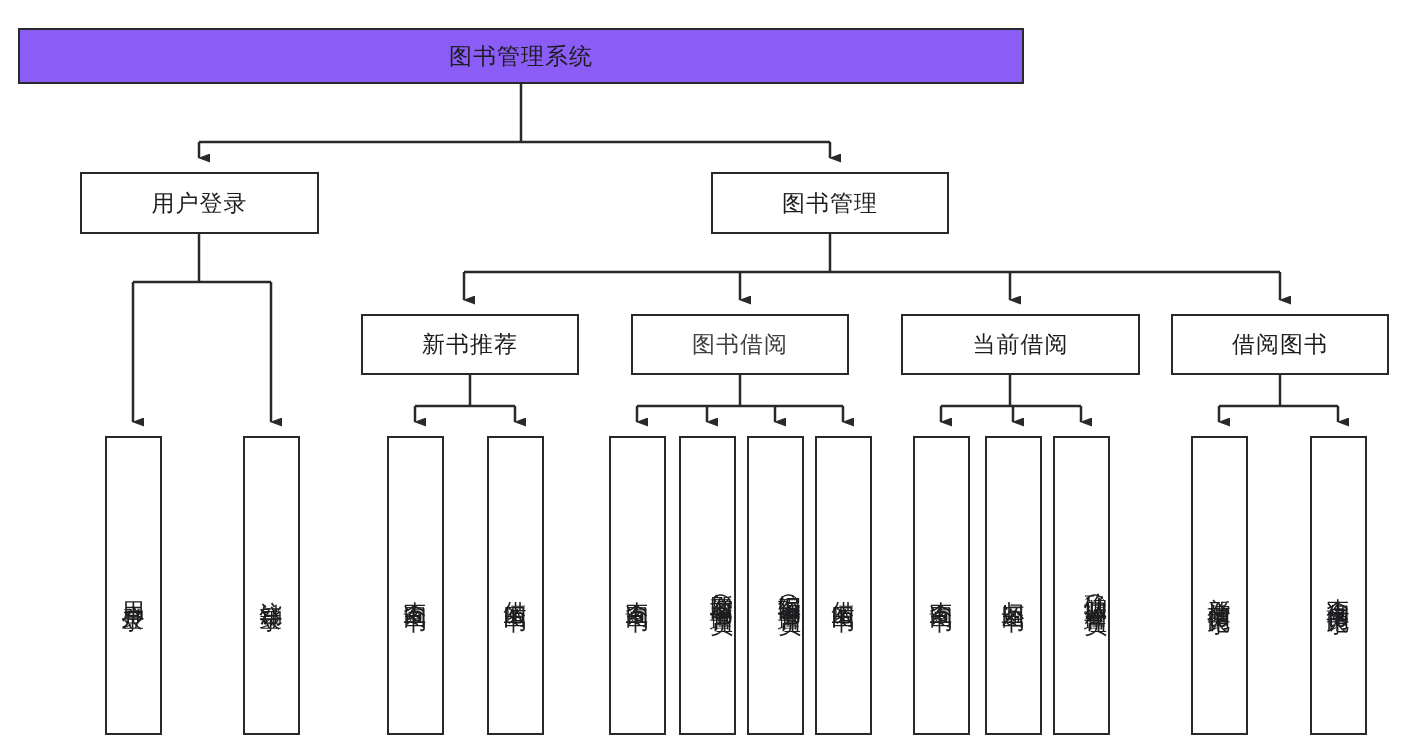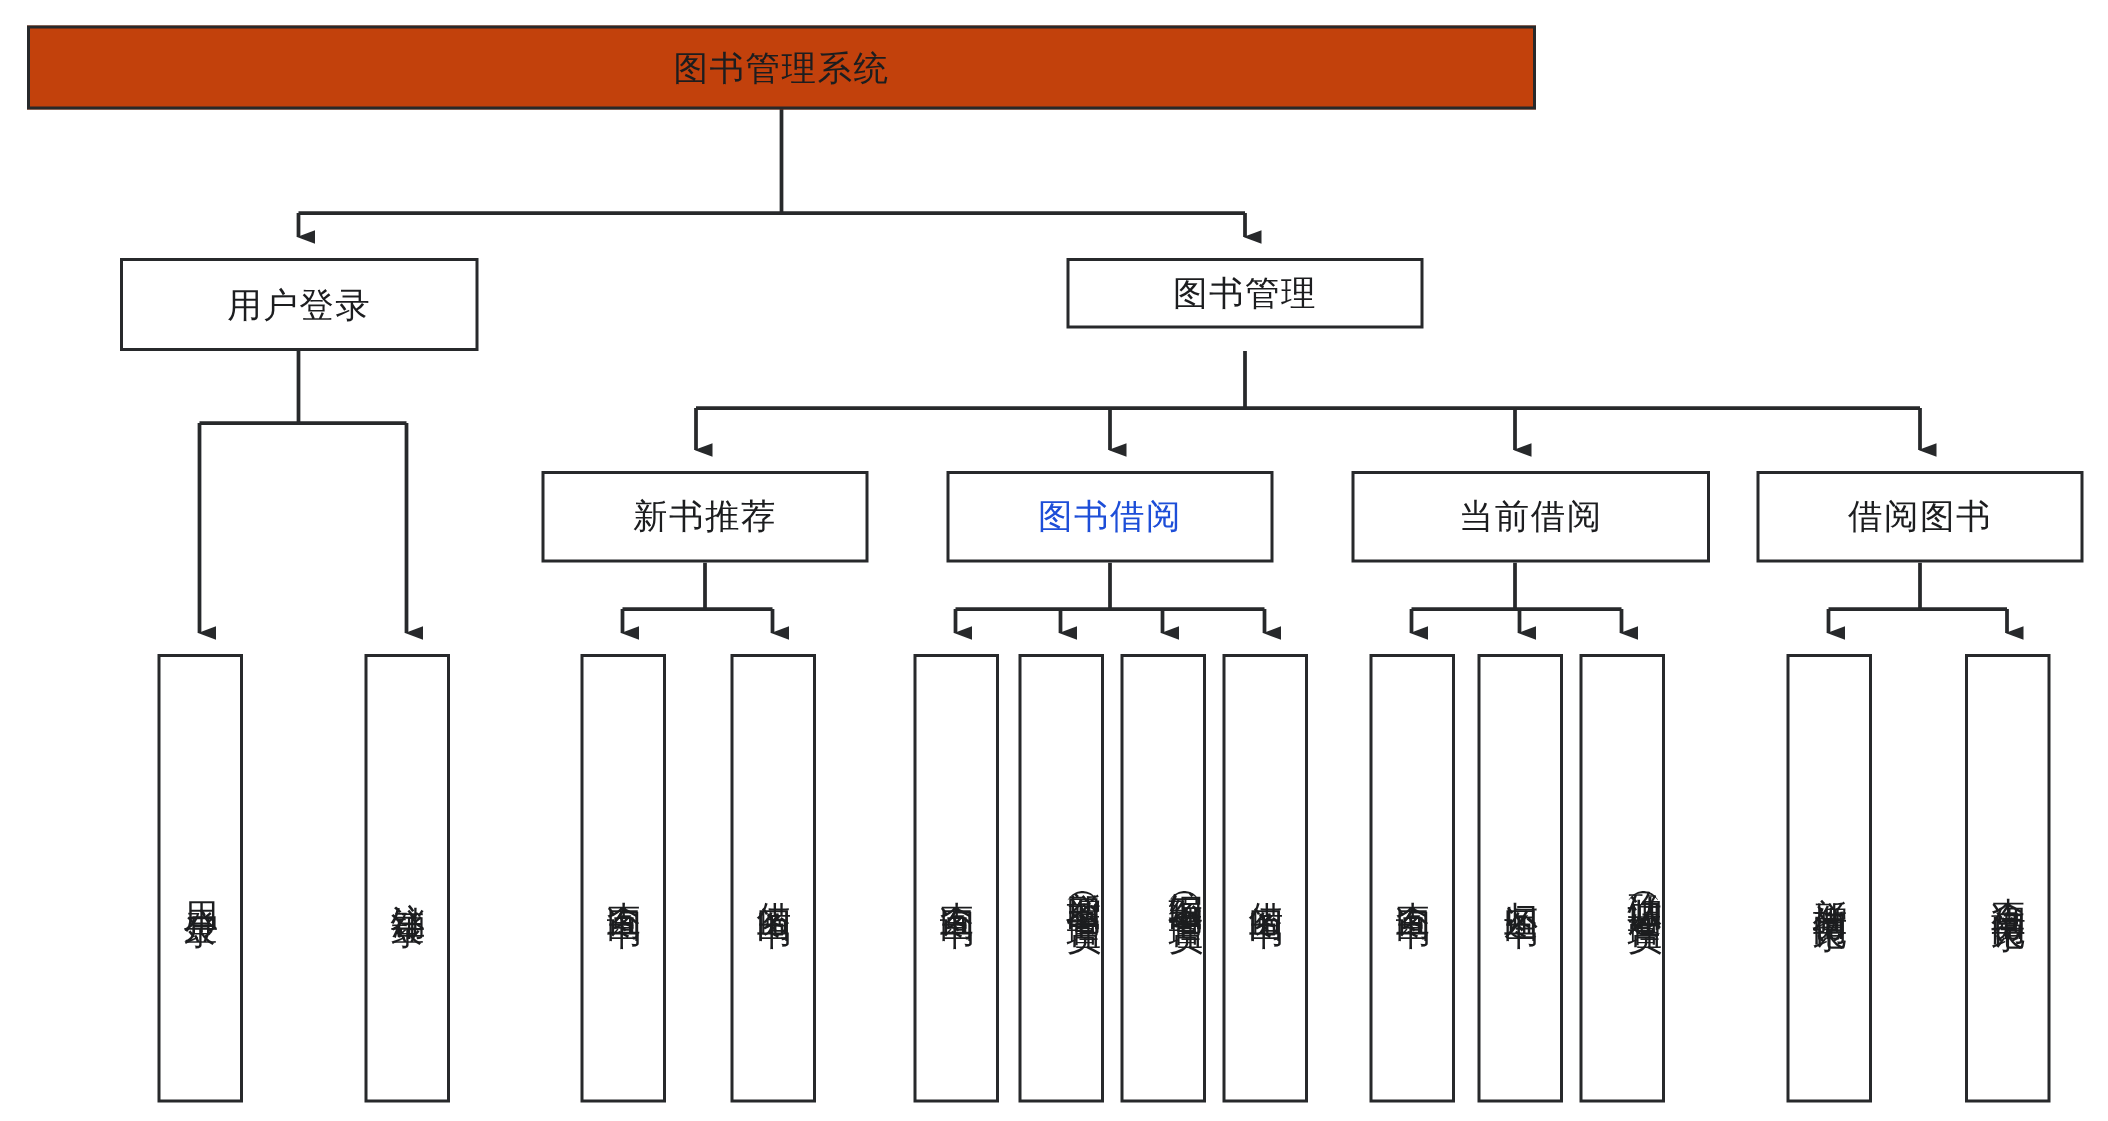--- a/index.html
+++ b/index.html
@@ -116,35 +116,35 @@
       <path d="M1013,406 L1013,422" marker-end="url(#arrow)"></path>
       <path d="M1081,406 L1081,422" marker-end="url(#arrow)"></path>
 
       <path d="M1280,375 L1280,406"></path>
       <path d="M1219,406 L1338,406"></path>
       <path d="M1219,406 L1219,422" marker-end="url(#arrow)"></path>
       <path d="M1338,406 L1338,422" marker-end="url(#arrow)"></path>
     </g>
   </svg>
 
-  <div class="node horiz" style="left: 18px; top: 17px; width: 1006px; height: 56px; border-color: rgb(39, 41, 43); background: #c2410c; color: rgb(28, 29, 31);">
+  <div class="node horiz" style="left: 18px; top: 28px; width: 1006px; height: 56px; border-color: rgb(39, 41, 43); background: #8b5cf6; color: rgb(28, 29, 31);">
     <span class="node-label">图书管理系统</span>
   </div>
 
   <div class="node horiz" style="left: 80px; top: 172px; width: 239px; height: 62px; border-color: rgb(39, 41, 43); background: rgb(255, 255, 255); color: rgb(28, 29, 31);">
     <span class="node-label">用户登录</span>
   </div>
-  <div class="node horiz" style="left: 711px; top: 172px; width: 238px; height: 47px; border-color: rgb(39, 41, 43); background: rgb(255, 255, 255); color: rgb(28, 29, 31);">
+  <div class="node horiz" style="left: 711px; top: 172px; width: 238px; height: 62px; border-color: rgb(39, 41, 43); background: rgb(255, 255, 255); color: rgb(28, 29, 31);">
     <span class="node-label">图书管理</span>
   </div>
 
   <div class="node horiz" style="left: 361px; top: 314px; width: 218px; height: 61px; border-color: rgb(39, 41, 43); background: rgb(255, 255, 255); color: rgb(28, 29, 31);">
     <span class="node-label">新书推荐</span>
   </div>
-  <div class="node horiz" style="left: 631px; top: 314px; width: 218px; height: 61px; border-color: rgb(39, 41, 43); background: rgb(255, 255, 255); color: #1d4ed8;">
+  <div class="node horiz" style="left: 631px; top: 314px; width: 218px; height: 61px; border-color: rgb(39, 41, 43); background: rgb(255, 255, 255); color: #404040;">
     <span class="node-label">图书借阅</span>
   </div>
   <div class="node horiz" style="left: 901px; top: 314px; width: 239px; height: 61px; border-color: rgb(39, 41, 43); background: rgb(255, 255, 255); color: rgb(28, 29, 31);">
     <span class="node-label">当前借阅</span>
   </div>
   <div class="node horiz" style="left: 1171px; top: 314px; width: 218px; height: 61px; border-color: rgb(39, 41, 43); background: rgb(255, 255, 255); color: rgb(28, 29, 31);">
     <span class="node-label">借阅图书</span>
   </div>
 
   <div class="node vert midal" style="left: 105px; top: 436px; width: 57px; height: 299px; border-color: rgb(39, 41, 43); background: rgb(255, 255, 255); color: rgb(28, 29, 31);">

